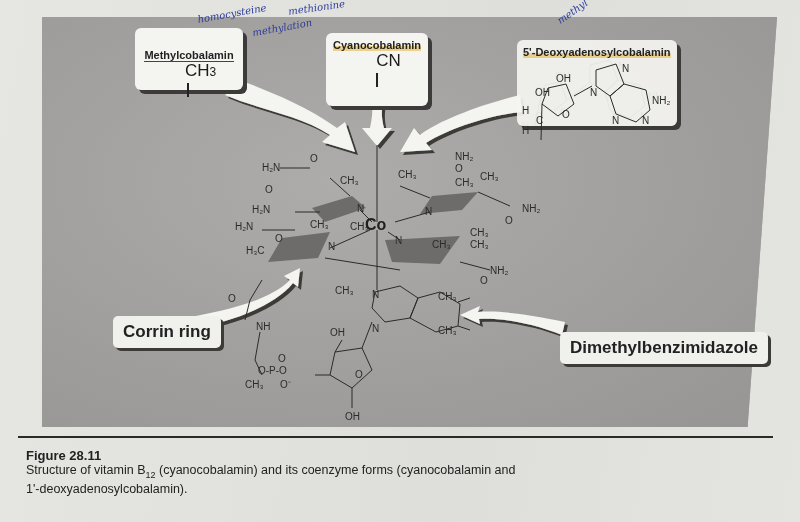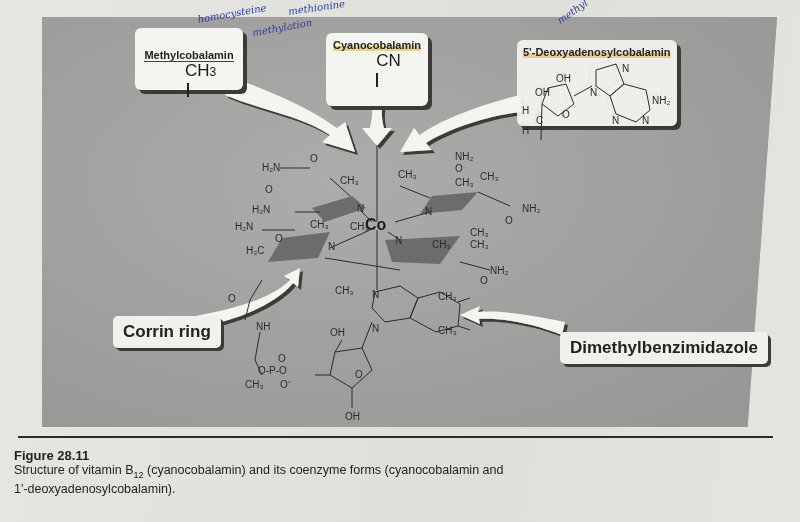--- a/index.html
+++ b/index.html
@@ -9,21 +9,21 @@
     clip-path:polygon(0 0,100% 0,96% 100%,0 100%);
     background-image:radial-gradient(ellipse at 40% 40%,#aeacaa 0%,#a09e9c 60%,#979593 100%);}
   .svgwrap{position:absolute;left:0;top:0;width:800px;height:522px;}
   .box{position:absolute;background:#f4f4f1;border-radius:6px;box-shadow:4px 4px 0 #3d3b39;}
   .box-title{font-weight:bold;font-size:11px;color:#222;text-align:center;}
   .box-formula{font-weight:normal;font-size:17px;color:#1c1c1c;text-align:center;margin-left:23px;}
   .hl-yellow{background:linear-gradient(transparent 55%,rgba(230,180,60,.55) 55%);}
   .ul-blue{border-bottom:1.5px solid #2c3fa0;}
   .label-box{position:absolute;background:#f0f0ed;border-radius:5px;box-shadow:3px 3px 0 #3d3b39;
     font-weight:bold;font-size:17px;color:#222;padding:6px 10px;}
-  .caption{position:absolute;left:14px;top:448px;width:760px;color:#222;}
+  .caption{position:absolute;left:26px;top:448px;width:760px;color:#222;}
   .fig-title{font-weight:bold;font-size:13px;margin:0;}
   .fig-text{font-size:12.5px;line-height:14px;margin:0;}
   .rule{position:absolute;left:18px;top:436px;width:755px;height:2px;background:#2a2a2a;}
   .hand{position:absolute;font-family:"DejaVu Serif",serif;font-style:italic;color:#2a3a9a;font-size:10px;}
   .atom{font-size:10px;fill:#2b2b2b;font-family:"Liberation Sans",sans-serif;}
 </style>
 </head>
 <body>
 
 <div class="page"></div>

